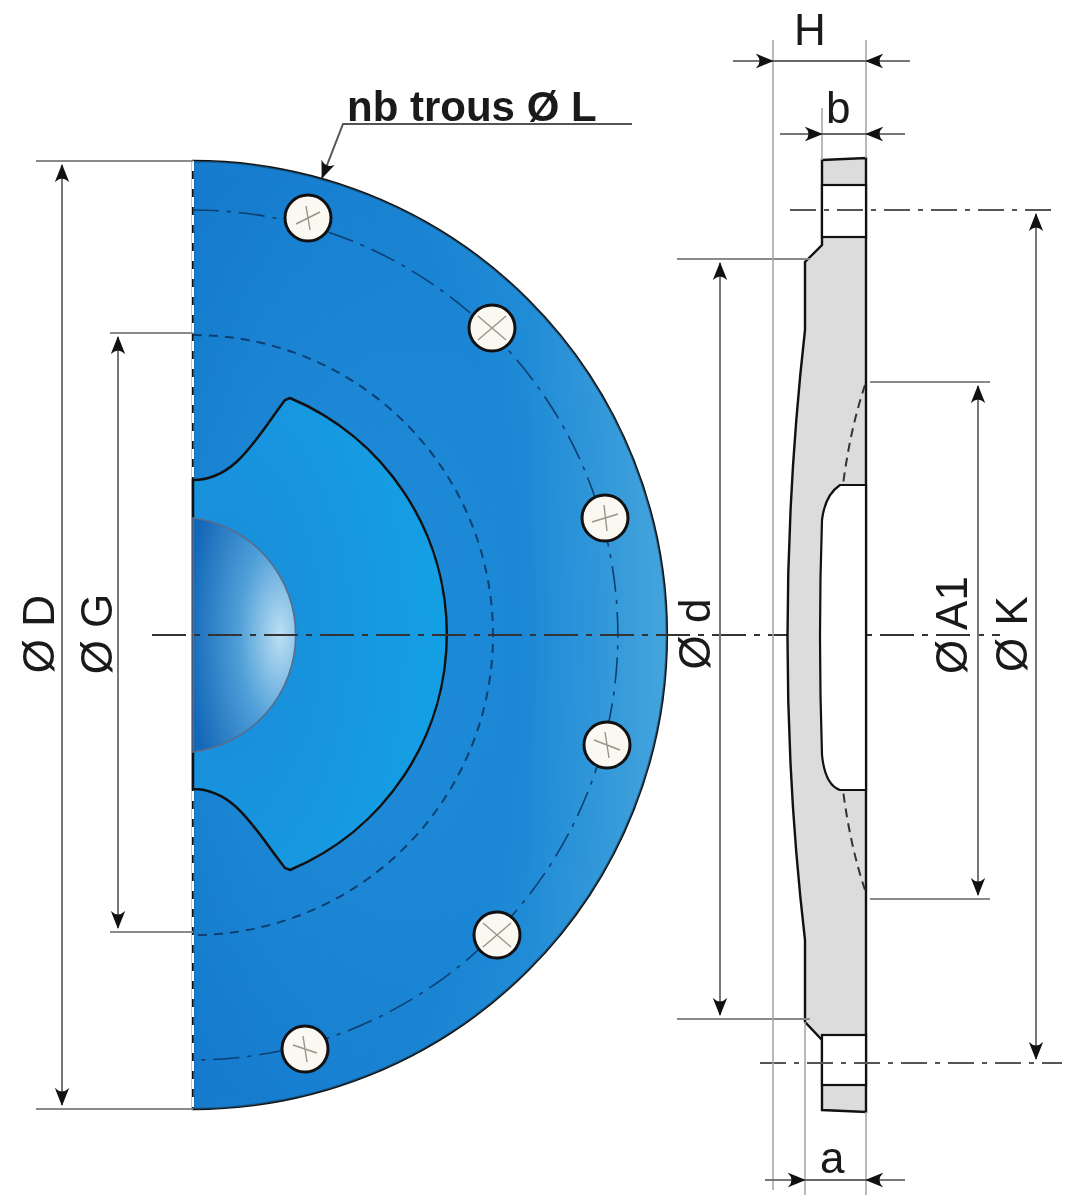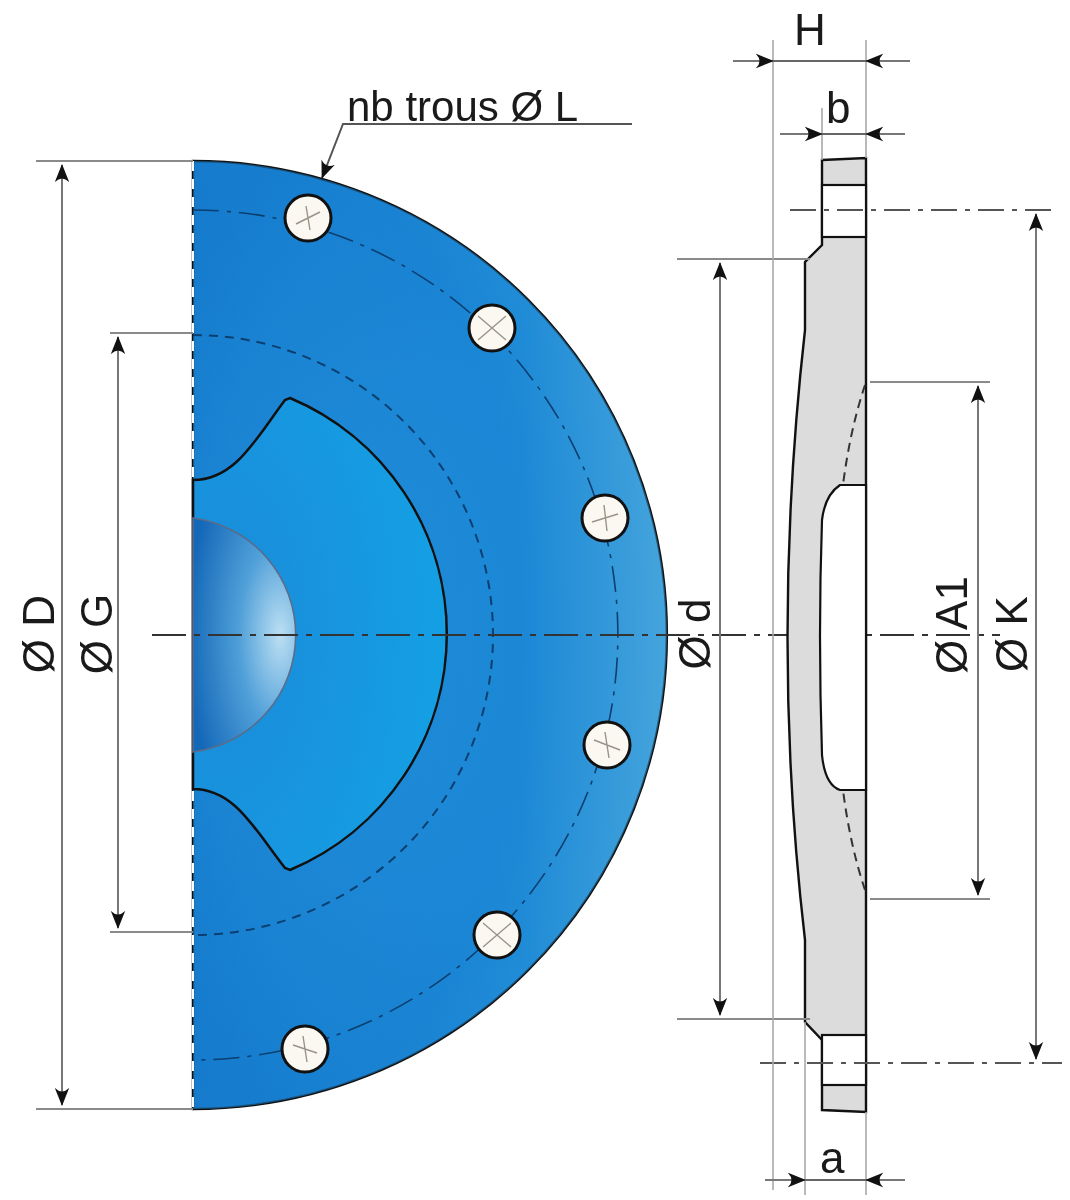--- a/index.html
+++ b/index.html
@@ -138,21 +138,21 @@
     <line x1="805" y1="1180" x2="866" y2="1180" stroke="#666"></line>
 
     <line x1="720" y1="263" x2="720" y2="1015" marker-start="url(#arr)" marker-end="url(#arr)"></line>
 
     <line x1="978" y1="386" x2="978" y2="895" marker-start="url(#arr)" marker-end="url(#arr)"></line>
 
     <line x1="1036" y1="214" x2="1036" y2="1059" marker-start="url(#arr)" marker-end="url(#arr)"></line>
   </g>
 </svg>
 
-<div class="lbl" style="left:347px; top:86px; font-size:42px;">nb trous Ø L</div>
+<div class="lbl" style="left:347px; top:86px; font-size:42px;font-weight:bold;">nb trous Ø L</div>
 <div class="lbl" style="left:794px; top:8px;">H</div>
 <div class="lbl" style="left:826px; top:86px;">b</div>
 <div class="lbl" style="left:820px; top:1136px;">a</div>
 
 <div class="lbl rot" style="left:-6px; top:612px; width:90px; text-align:center;">Ø D</div>
 <div class="lbl rot" style="left:52px; top:612px; width:90px; text-align:center;">Ø G</div>
 <div class="lbl rot" style="left:650px; top:612px; width:90px; text-align:center;">Ø d</div>
 <div class="lbl rot" style="left:892px; top:603px; width:120px; text-align:center;">Ø A1</div>
 <div class="lbl rot" style="left:962px; top:612px; width:100px; text-align:center;">Ø K</div>
 

